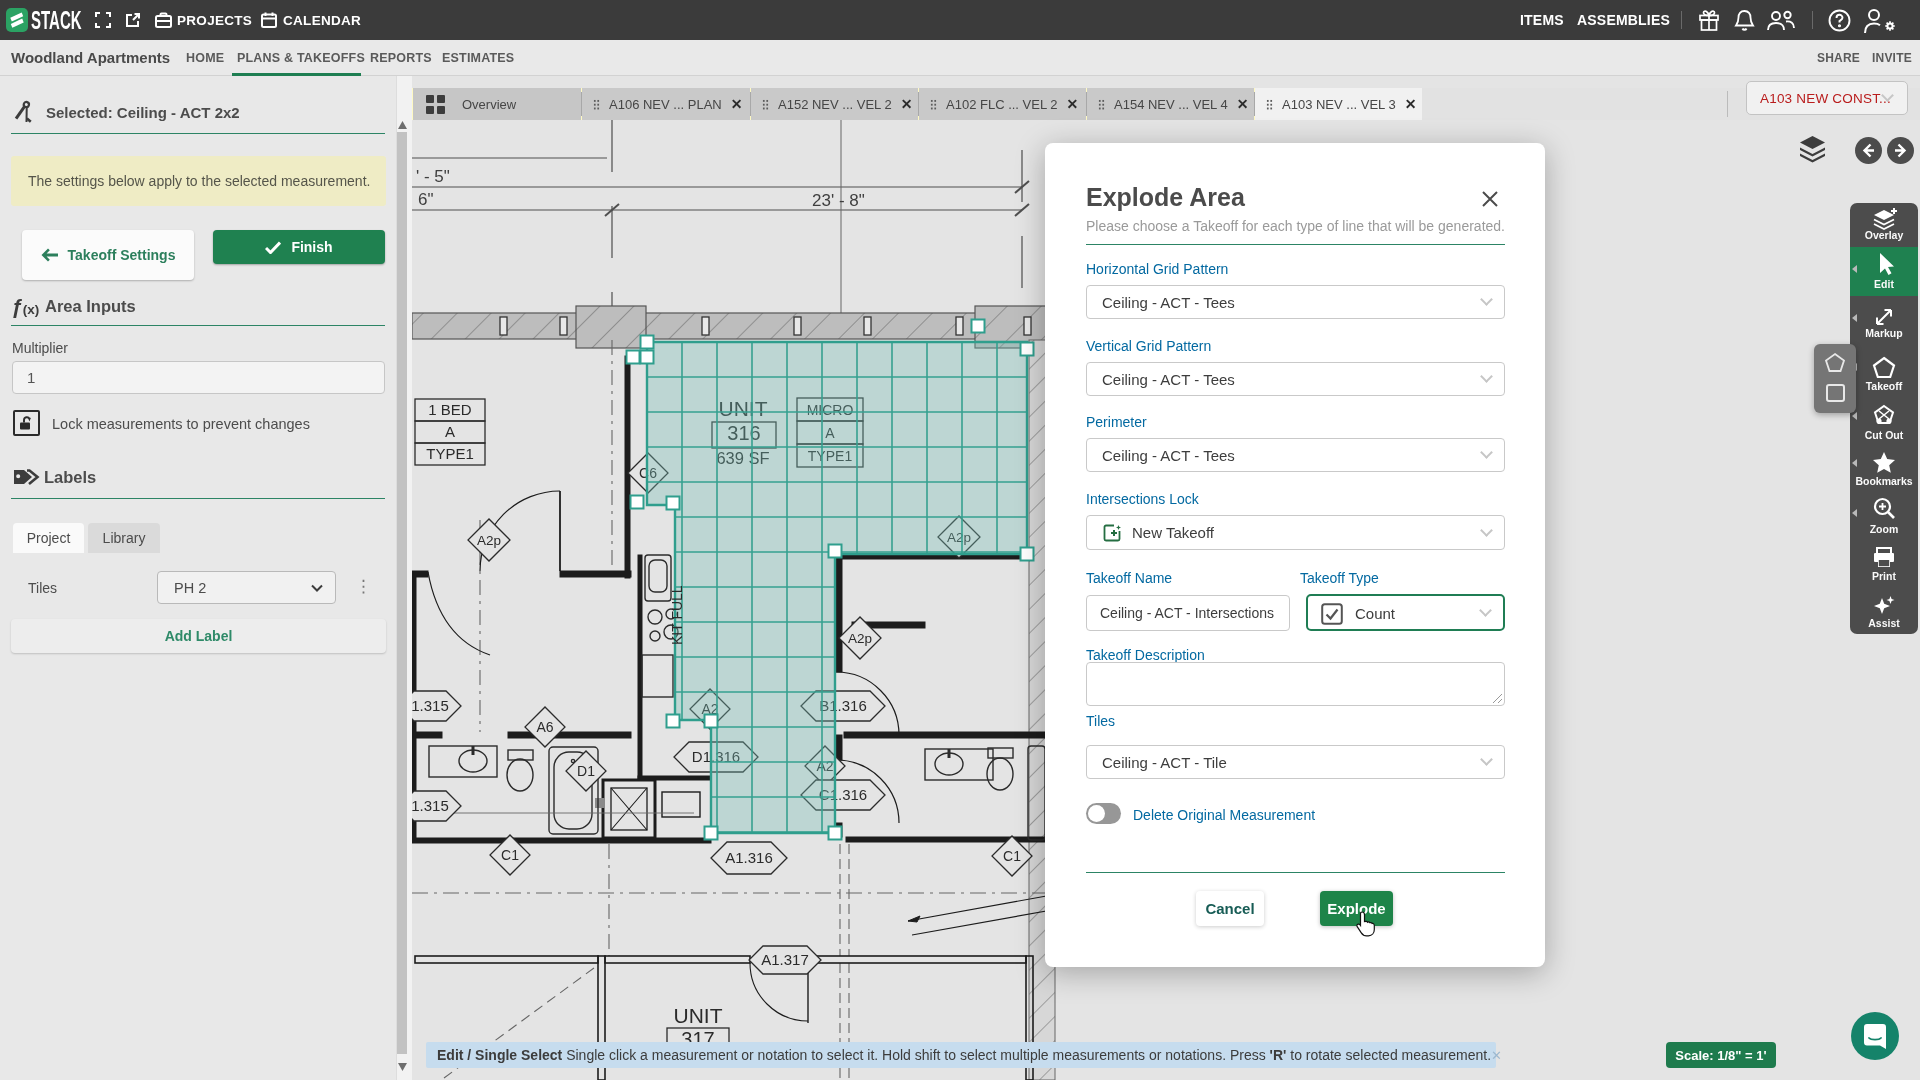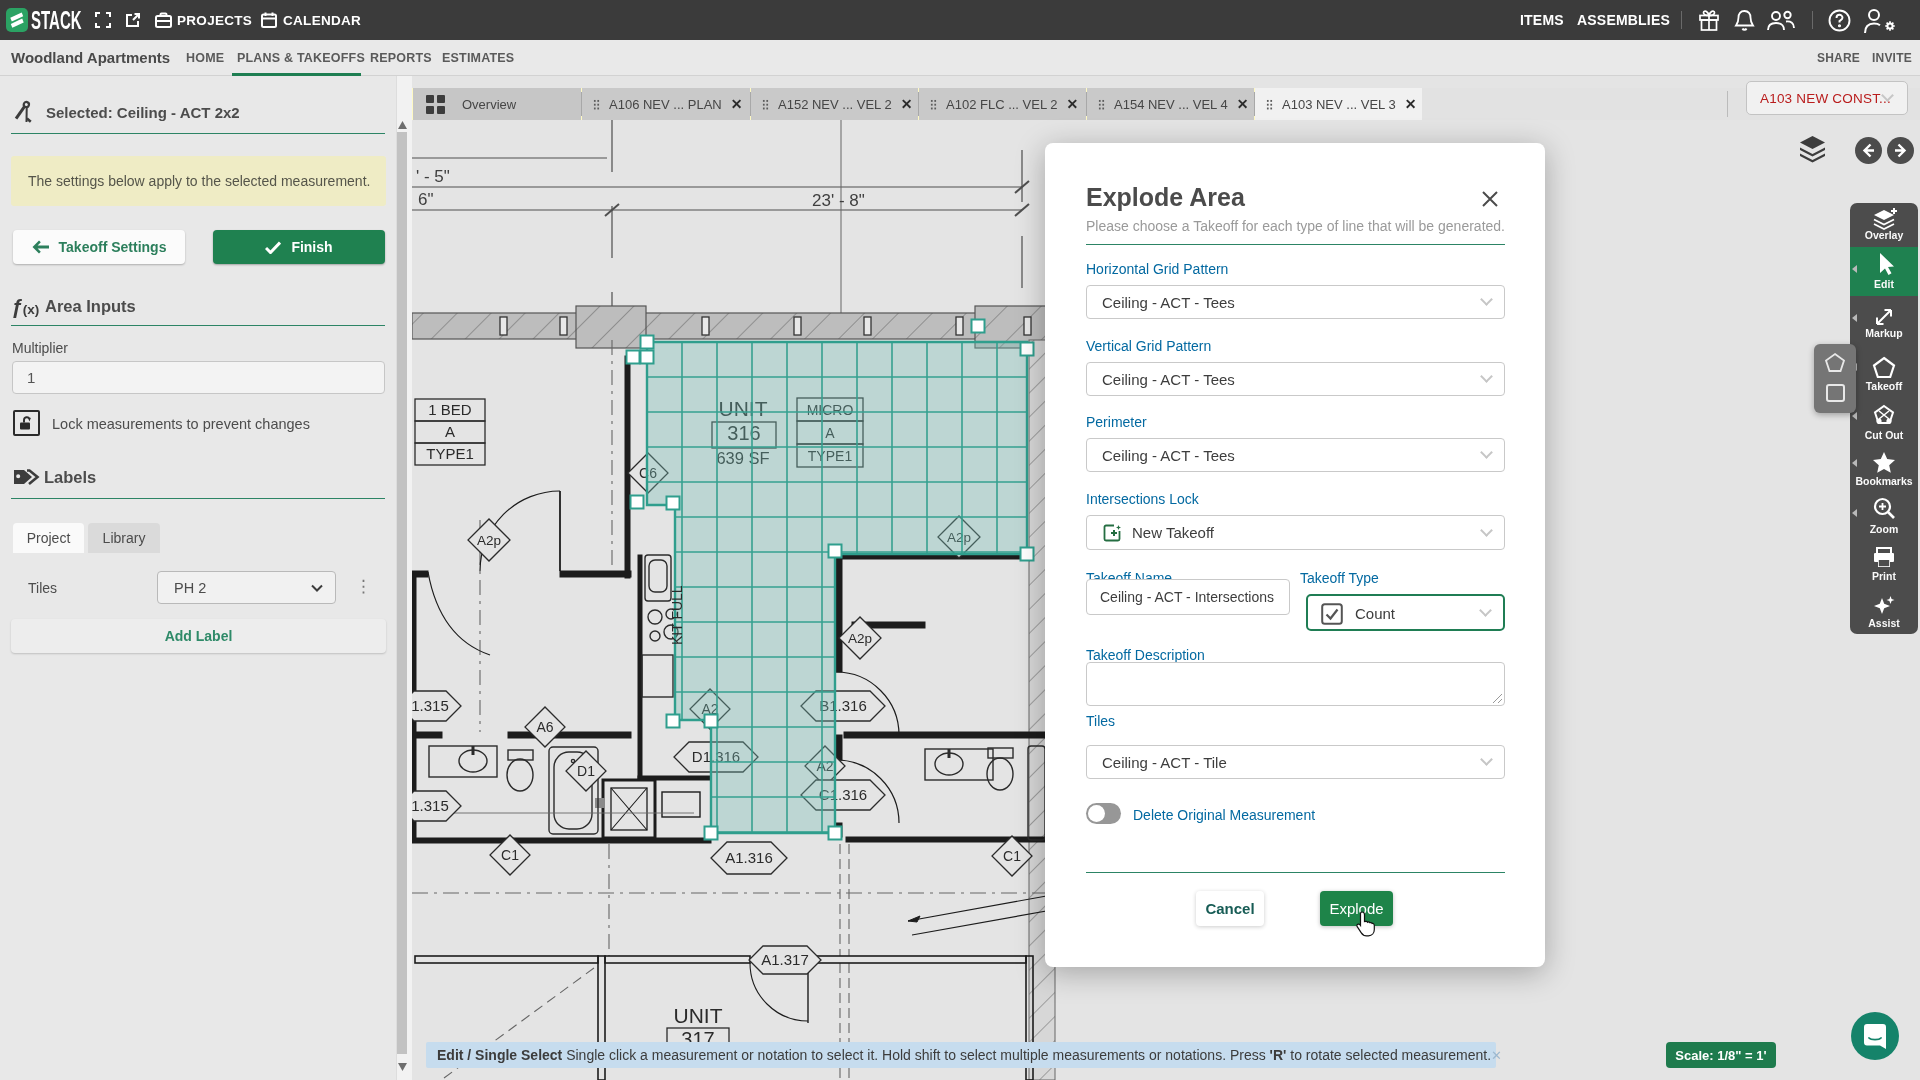--- a/index.html
+++ b/index.html
@@ -20,21 +20,21 @@
   #navbar .underline { position:absolute; left:232px; top:33px; width:129px; height:3px; background:#1e7e52; }
 
   
   #leftpanel { position:absolute; left:0; top:76px; width:396px; height:1004px; background:#e8e8e8; }
   #lp-scroll { position:absolute; left:396px; top:76px; width:16px; height:1004px; background:#f2f2f2; border-left:1px solid #ddd; }
   #lp-thumb { position:absolute; left:397px; top:132px; width:10px; height:922px; background:#c2c2c2; }
   .sect-title { font-weight:700; font-size:15px; color:#4c4c4c; }
   .green-line { position:absolute; left:11px; width:374px; height:0; border-top:1.5px solid #2c8465; }
   #infobox { position:absolute; left:11px; top:80px; width:375px; height:50px; background:#efecc5; border-radius:3px; color:#55554a; font-size:14px; display:flex; align-items:center; padding-left:17px; white-space:nowrap; }
   .btn { display:flex; align-items:center; justify-content:center; border-radius:4px; font-weight:700; font-size:14px; cursor:default; }
-  #btn-tsettings { position:absolute; left:13px; top:154px; width:172px; height:34px; background:#fbfbfb; color:#2c7f5c; box-shadow:0 1px 2px rgba(0,0,0,.25); }
+  #btn-tsettings { position:absolute; left:22px; top:154px; width:172px; height:50px; background:#fbfbfb; color:#2c7f5c; box-shadow:0 1px 2px rgba(0,0,0,.25); }
   #btn-finish { position:absolute; left:213px; top:154px; width:172px; height:34px; background:#1f8150; color:#fff; box-shadow:0 1px 2px rgba(0,0,0,.3); }
   #mult-input { position:absolute; left:12px; top:285px; width:373px; height:33px; background:#f3f3f3; border:1px solid #c6c6c6; border-radius:4px; font-size:15px; color:#555; display:flex; align-items:center; padding-left:14px; }
   #lockbox { position:absolute; left:13px; top:334px; width:27px; height:26px; border:2px solid #2b2b2b; border-radius:2px; background:#e8e8e8; }
   .tab-proj { position:absolute; left:13px; top:447px; width:71px; height:30px; background:#fafafa; border-radius:4px 4px 0 0; display:flex; align-items:center; justify-content:center; font-size:14px; color:#4c4c4c; }
   .tab-lib  { position:absolute; left:88px; top:447px; width:72px; height:30px; background:#dadada; border-radius:4px 4px 0 0; display:flex; align-items:center; justify-content:center; font-size:14px; color:#4c4c4c; }
   #phase-dd { position:absolute; left:157px; top:495px; width:179px; height:33px; background:#f1f1f1; border:1px solid #b9b9b9; border-radius:4px; font-size:14.5px; color:#4c4c4c; display:flex; align-items:center; padding-left:16px; }
   #addlabel { position:absolute; left:11px; top:543px; width:375px; height:34px; background:#ededed; border-radius:4px; box-shadow:0 1px 2px rgba(0,0,0,.18); display:flex; align-items:center; justify-content:center; color:#2e8a68; font-weight:700; font-size:14px; }
 
   
   #canvas { position:absolute; left:412px; top:76px; width:1508px; height:1004px; background:#e4e4e4; }
@@ -51,21 +51,21 @@
   #intercom { position:absolute; left:1851px; top:1012px; width:48px; height:48px; border-radius:50%; background:#15836a; }
 
   
   #modal { position:absolute; left:1045px; top:143px; width:500px; height:824px; background:#fff; border-radius:8px; box-shadow:0 6px 30px rgba(0,0,0,.28); }
   #modal .subtitle { position:absolute; left:41px; top:75px; font-size:14px; color:#9a9a9a; }
   #modal .mlabel { position:absolute; font-size:14px; color:#0369a1;text-align:center; }
   #modal .mbox { position:absolute; left:41px; width:419px; height:34px; border:1px solid #c9c9c9; border-radius:4px; background:#fff; display:flex; align-items:center; padding-left:15px; font-size:15px; color:#3d3d3d; }
   .chev { position:absolute; right:13px; top:50%; width:9px; height:9px; margin-top:-7px; border-right:2px solid #c6c6c6; border-bottom:2px solid #c6c6c6; transform:rotate(45deg); }
   #modal .gline { position:absolute; left:41px; width:419px; border-top:1.5px solid #2c8465; }
   #btn-cancel { position:absolute; left:151px; top:748px; width:68px; height:35px; background:#fff; border-radius:4px; box-shadow:0 1px 4px rgba(0,0,0,.2); display:flex; align-items:center; justify-content:center; color:#175c55; font-weight:700; font-size:15px; }
-  #btn-explode { position:absolute; left:275px; top:748px; width:73px; height:35px; background:#1e8449; border-radius:4px; display:flex; align-items:center; justify-content:center; color:#fff; font-weight:400; font-size:15px; box-shadow:0 1px 4px rgba(0,0,0,.25); }
+  #btn-explode { position:absolute; left:275px; top:748px; width:73px; height:35px; background:#1e8449; border-radius:4px; display:flex; align-items:center; justify-content:center; color:#fff; font-weight:700; font-size:15px; box-shadow:0 1px 4px rgba(0,0,0,.25); }
   #toggle { position:absolute; left:41px; top:660px; width:35px; height:21px; background:#979797; border-radius:11px; }
   #toggle::after { content:""; position:absolute; left:2px; top:2px; width:17px; height:17px; border-radius:50%; background:#fff; }
 
   
   #toolbar { position:absolute; left:1850px; top:203px; width:68px; height:431px; background:#4c4c4c; border-radius:7px; }
   .titem { position:absolute; left:0; width:68px; text-align:center; color:#fafafa; font-size:10.5px; font-weight:700; }
   #tool-edit { position:absolute; left:0; top:44px; width:68px; height:49px; background:#1f8150; }
   .flyarrow { position:absolute; left:2px; width:0; height:0; border-top:4px solid transparent; border-bottom:4px solid transparent; border-right:5px solid #b9b9b9; }
   #flyout { position:absolute; left:1814px; top:344px; width:42px; height:69px; background:#757575; border-radius:6px; box-shadow:0 2px 6px rgba(0,0,0,.3); }
 </style>
@@ -585,21 +585,21 @@
   <div class="mbox" style="top:372px;height:35px">
     <svg width="20" height="20" viewBox="0 0 20 20" style="margin-right:10px" fill="none" stroke="#256e42" stroke-width="1.8">
       <path d="M12 2.5 H4 A1.5 1.5 0 0 0 2.5 4 V16 A1.5 1.5 0 0 0 4 17.5 H16 A1.5 1.5 0 0 0 17.5 16 V8"></path>
       <path d="M9 10 H15 M12 7 V13" stroke-width="2"></path>
       <path d="M16.5 2 L17.2 3.8 L19 4.5 L17.2 5.2 L16.5 7 L15.8 5.2 L14 4.5 L15.8 3.8 Z" fill="#256e42" stroke="none"></path>
     </svg>
     New Takeoff<div class="chev"></div>
   </div>
 
   <div class="mlabel" style="left:41px;top:427px">Takeoff Name</div>
-  <div class="mbox" style="top:436px;width:204px;height:36px;font-size:14px;padding-left:13px">Ceiling - ACT - Intersections</div>
+  <div class="mbox" style="top:452px;width:204px;height:36px;font-size:14px;padding-left:13px">Ceiling - ACT - Intersections</div>
   <div class="mlabel" style="left:255px;top:427px">Takeoff Type</div>
   <div class="abs" style="left:261px;top:451px;width:199px;height:37px;border:2px solid #1f7d54;border-radius:5px;background:#fff">
     <svg style="position:absolute;left:13px;top:7px" width="22" height="22" viewBox="0 0 22 22" fill="none" stroke="#555" stroke-width="2">
         <rect x="1.2" y="1.2" width="19.6" height="19.6" rx="2.5"></rect>
         <path d="M5.5 11.5 L9.5 15.5 L16.5 6.5" stroke-width="2.2"></path>
       </svg>
     <span style="position:absolute;left:47px;top:9px;font-size:15px;color:#3d3d3d">Count</span>
     <div class="chev"></div>
   </div>
 

